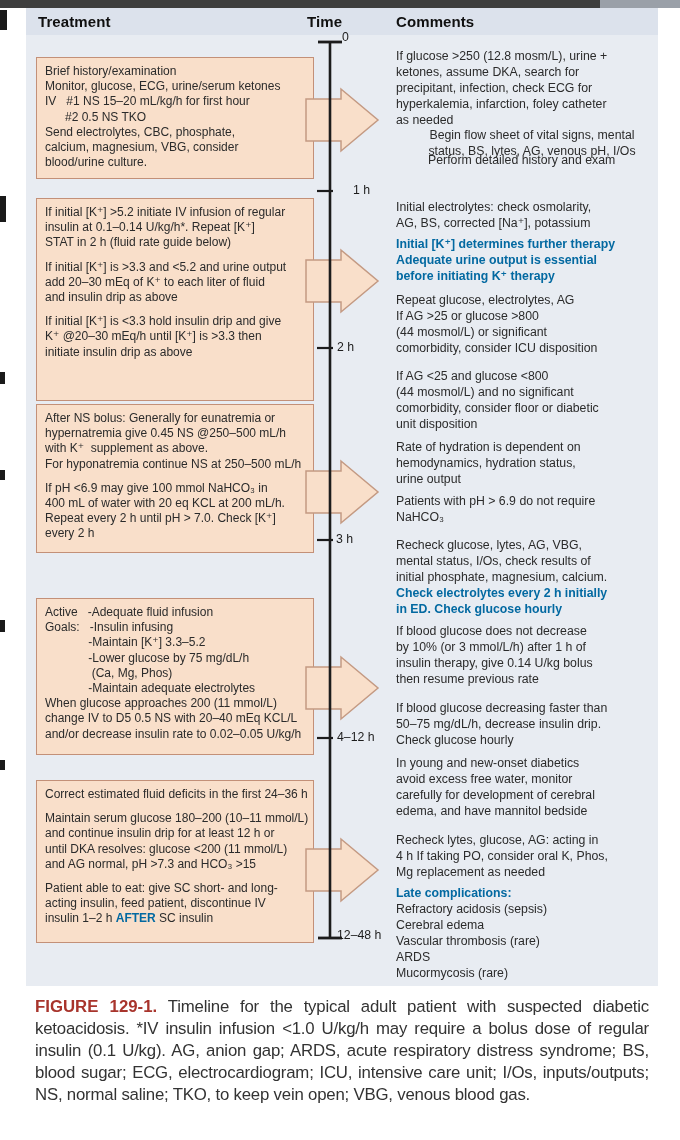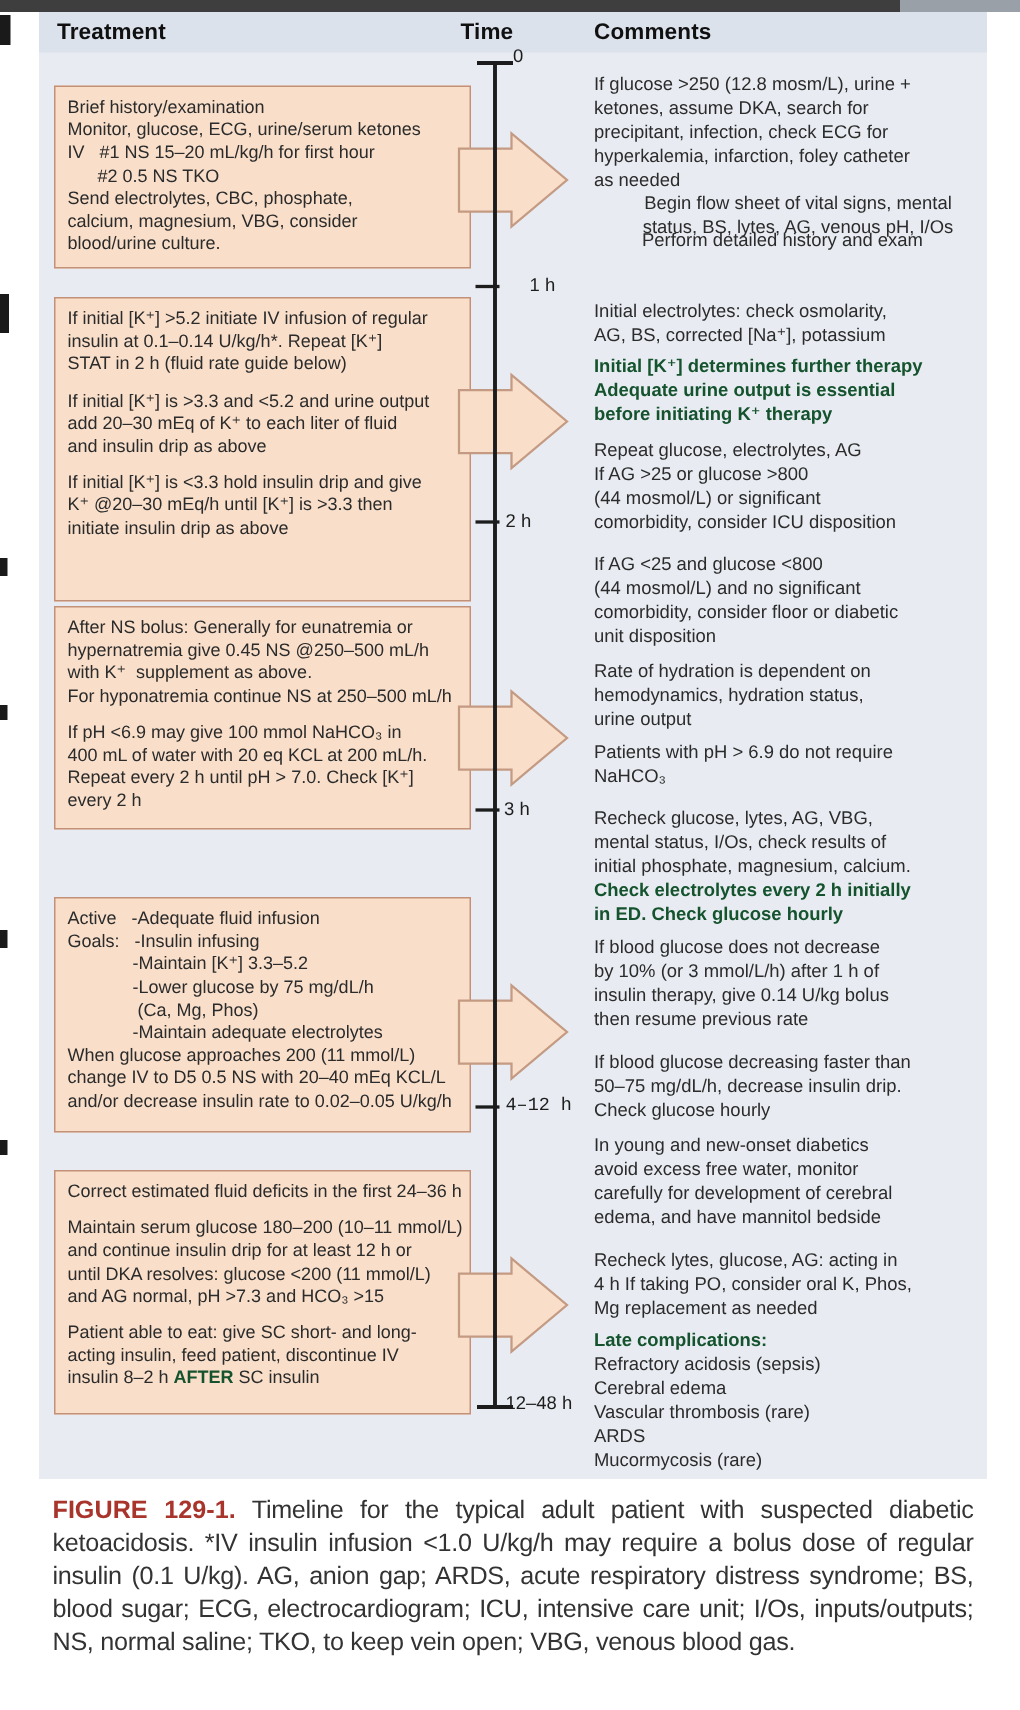--- a/index.html
+++ b/index.html
@@ -10,21 +10,21 @@
   .panel{position:absolute;left:26px;top:8px;width:632px;height:978px;background:#e8ecf2;}
   .hdrband{position:absolute;left:26px;top:8px;width:632px;height:27px;background:#dce2ec;}
   .hdr{position:absolute;top:13px;font-size:15px;font-weight:bold;color:#101010;letter-spacing:.1px;}
   .hdr-treatment{left:38px;} .hdr-time{left:307px;} .hdr-comments{left:396px;}
   .tbox{position:absolute;left:36px;width:278px;background:#f9dfca;border:1.5px solid #c39078;
         box-sizing:border-box;padding:6px 8px;}
   .tbox .ln{font-size:12px;line-height:15.2px;white-space:pre;color:#2b2b2b;}
   .cblock{position:absolute;left:396px;width:272px;}
   .cblock .ln{font-size:12.3px;line-height:16px;white-space:pre;color:#2b2b2b;}
   .ln.gap{height:9px;}
-  .b{font-weight:bold;color:#14532d;}
+  .b{font-weight:bold;color:#0369a1;}
   .ticklabel{position:absolute;font-size:12.3px;color:#1d1d1d;white-space:pre;}
   svg.overlay{position:absolute;left:0;top:0;pointer-events:none;}
   .caption{position:absolute;left:35px;top:996px;width:614px;font-size:16.8px;line-height:22px;
            color:#333;text-align:justify;letter-spacing:-0.2px;}
   .figlabel{font-weight:bold;color:#a8342c;letter-spacing:0;}
   .artifact{position:absolute;background:#1a1a1a;}
 </style>
 </head>
 <body>
 
@@ -96,27 +96,27 @@
     <div class="tbox" style="top: 780px; height: 163px;">
       <div class="ln"><span>Correct estimated fluid deficits in the first 24–36 h</span></div>
       <div class="ln gap"></div>
       <div class="ln"><span>Maintain serum glucose 180–200 (10–11 mmol/L)</span></div>
       <div class="ln"><span>and continue insulin drip for at least 12 h or</span></div>
       <div class="ln"><span>until DKA resolves: glucose &lt;200 (11 mmol/L)</span></div>
       <div class="ln"><span>and AG normal, pH &gt;7.3 and HCO₃ &gt;15</span></div>
       <div class="ln gap"></div>
       <div class="ln"><span>Patient able to eat: give SC short- and long-</span></div>
       <div class="ln"><span>acting insulin, feed patient, discontinue IV</span></div>
-      <div class="ln"><span>insulin 8–2 h </span><span class="b">AFTER</span><span> SC insulin</span></div>
+      <div class="ln"><span>insulin 1–2 h </span><span class="b">AFTER</span><span> SC insulin</span></div>
     </div>
     <div class="ticklabel" style="left: 342px; top: 30px;">0</div>
     <div class="ticklabel" style="left: 337px; top: 183px; margin-left: 16px;">1 h</div>
     <div class="ticklabel" style="left: 337px; top: 340px;">2 h</div>
     <div class="ticklabel" style="left: 336px; top: 532px;">3 h</div>
-    <div class="ticklabel" style="left: 337px; top: 730px; font-family: Liberation Mono, monospace;">4–12 h</div>
+    <div class="ticklabel" style="left: 337px; top: 730px;">4–12 h</div>
     <div class="ticklabel" style="left: 337px; top: 928px;">12–48 h</div>
     <svg class="overlay" width="680" height="1140">
       <polygon points="306,99 341,99 341,89 378,120 341,151 341,141 306,141" fill="#f9dfca" stroke="#c49a83" stroke-width="1.5"></polygon>
       <polygon points="306,260 341,260 341,250 378,281 341,312 341,302 306,302" fill="#f9dfca" stroke="#c49a83" stroke-width="1.5"></polygon>
       <polygon points="306,471 341,471 341,461 378,492 341,523 341,513 306,513" fill="#f9dfca" stroke="#c49a83" stroke-width="1.5"></polygon>
       <polygon points="306,667 341,667 341,657 378,688 341,719 341,709 306,709" fill="#f9dfca" stroke="#c49a83" stroke-width="1.5"></polygon>
       <polygon points="306,849 341,849 341,839 378,870 341,901 341,891 306,891" fill="#f9dfca" stroke="#c49a83" stroke-width="1.5"></polygon>
       <line x1="330" x2="330" y1="42" y2="938" stroke="#1c1c1c" stroke-width="2.6"></line>
       <line x1="318" x2="342" y1="42" y2="42" stroke="#1c1c1c" stroke-width="2.8"></line>
       <line x1="317" x2="333" y1="191" y2="191" stroke="#1c1c1c" stroke-width="2.2"></line>

